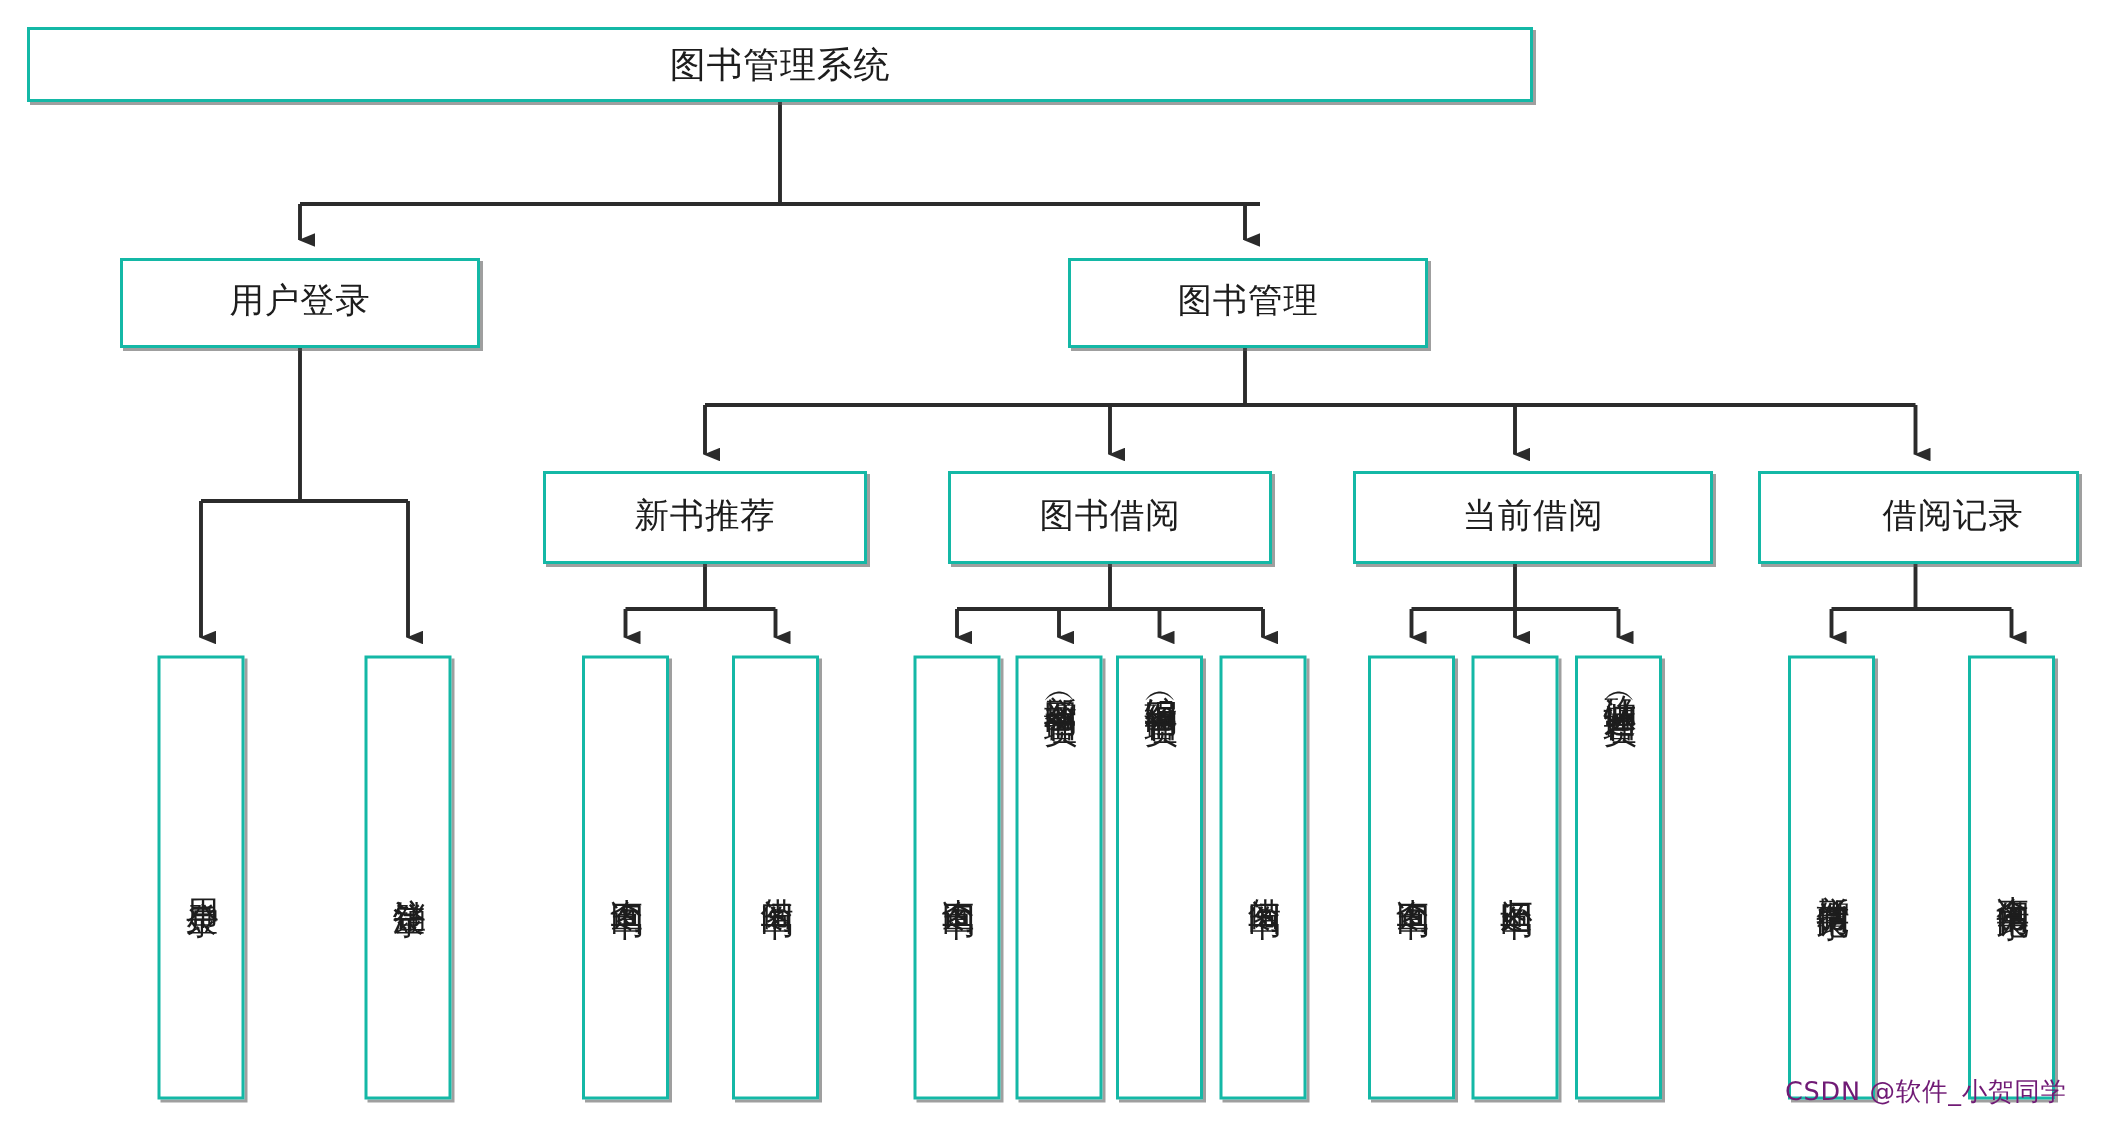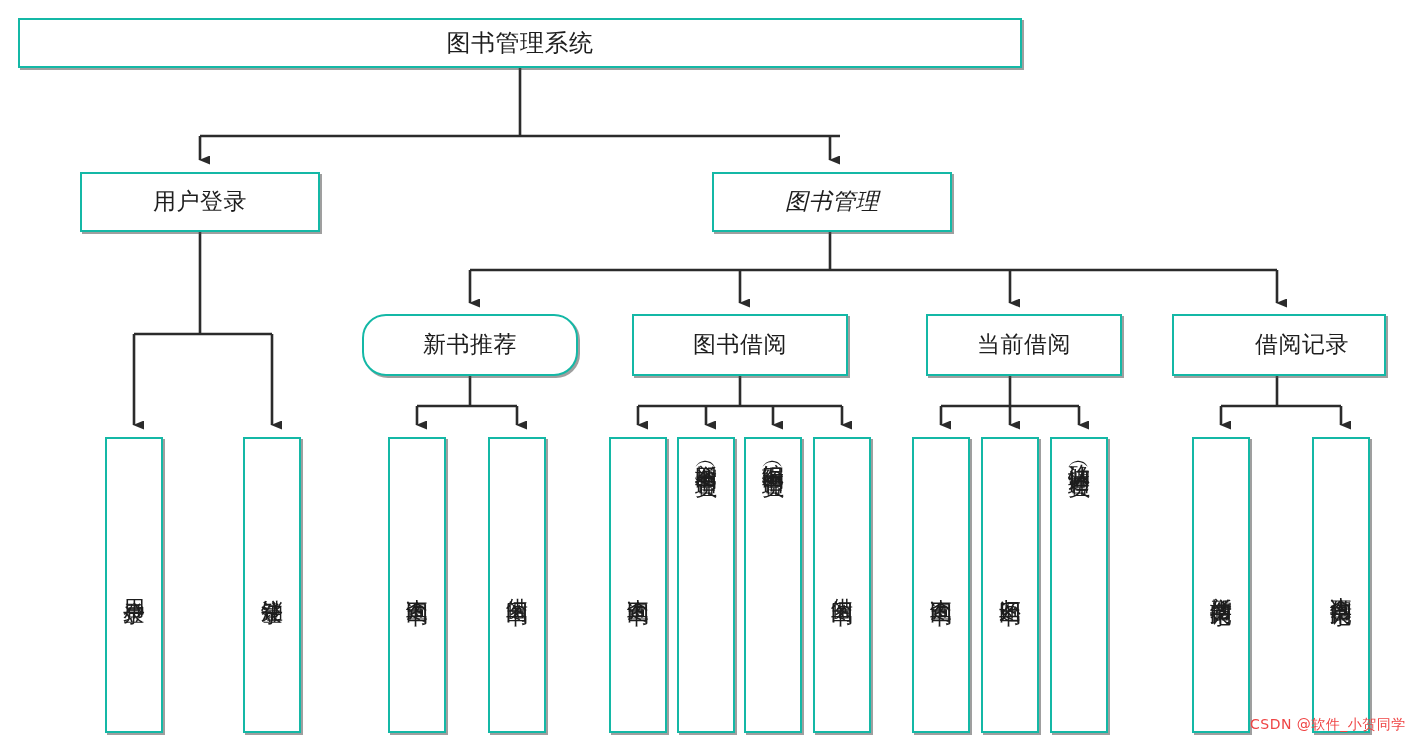--- a/index.html
+++ b/index.html
@@ -62,24 +62,24 @@
     font-size: 22px;
     letter-spacing: 2px;
     line-height: 1;
   }
   .node.vertical.centered {
     align-items: center;
     padding-top: 0;
   }
   .watermark {
     position: absolute;
-    left: 1250px;
+    left: 1190px;
     top: 716px;
-    font-size: 14px;
-    color: #ef4444;
+    font-size: 17px;
+    color: #701a75;
     letter-spacing: 0.5px;
     z-index: 5;
     white-space: nowrap;
     font-family: "DejaVu Sans", "Liberation Sans", sans-serif;
   }
 </style>
 </head>
 <body>
 
 <div id="diagram">
@@ -134,31 +134,31 @@
     </g>
   </svg>
 
   <div class="node horizontal root" style="left:18px; top:18px; width:1004px; height:50px;">
     <span class="label">图书管理系统</span>
   </div>
 
   <div class="node horizontal" style="left:80px; top:172px; width:240px; height:60px;">
     <span class="label">用户登录</span>
   </div>
-  <div class="node horizontal" style="left:712px; top:172px; width:240px; height:60px;font-style:italic;">
+  <div class="node horizontal" style="left:712px; top:172px; width:240px; height:60px;">
     <span class="label">图书管理</span>
   </div>
 
-  <div class="node horizontal" style="left:362px; top:314px; width:216px; height:62px;border-radius:24px;">
+  <div class="node horizontal" style="left:362px; top:314px; width:216px; height:62px;">
     <span class="label">新书推荐</span>
   </div>
   <div class="node horizontal" style="left:632px; top:314px; width:216px; height:62px;text-align:center;">
     <span class="label">图书借阅</span>
   </div>
-  <div class="node horizontal" style="left:926px; top:314px; width:196px; height:62px;">
+  <div class="node horizontal" style="left:902px; top:314px; width:240px; height:62px;">
     <span class="label">当前借阅</span>
   </div>
   <div class="node horizontal" style="left:1172px; top:314px; width:214px; height:62px;padding-left:46px;">
     <span class="label">借阅记录</span>
   </div>
 
   <div class="node vertical centered" style="left:105px; top:437px; width:58px; height:296px;">
     <span class="label">用户登录</span>
   </div>
   <div class="node vertical centered" style="left:243px; top:437px; width:58px; height:296px;">

